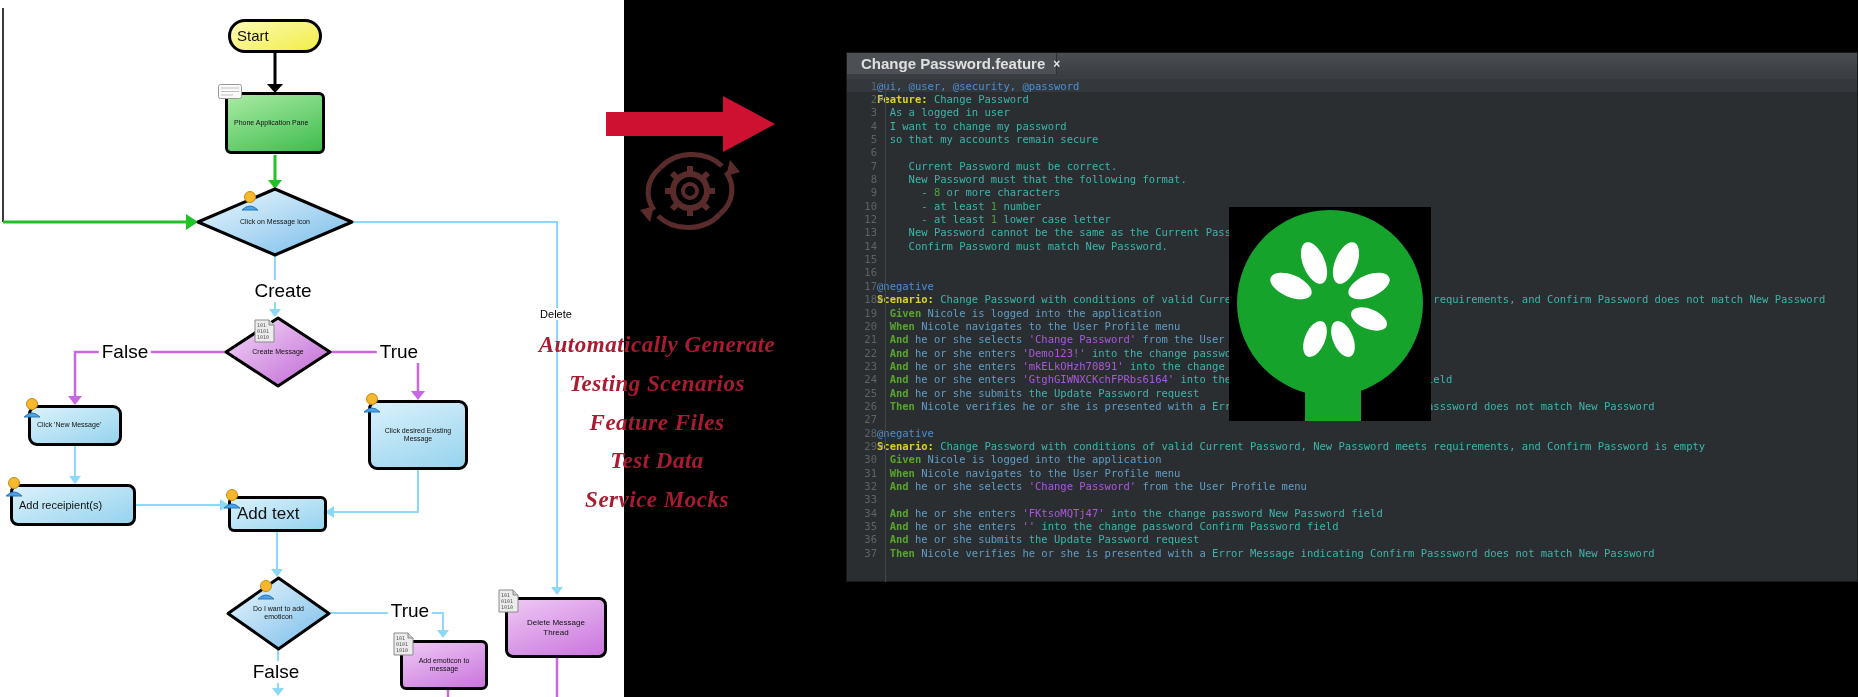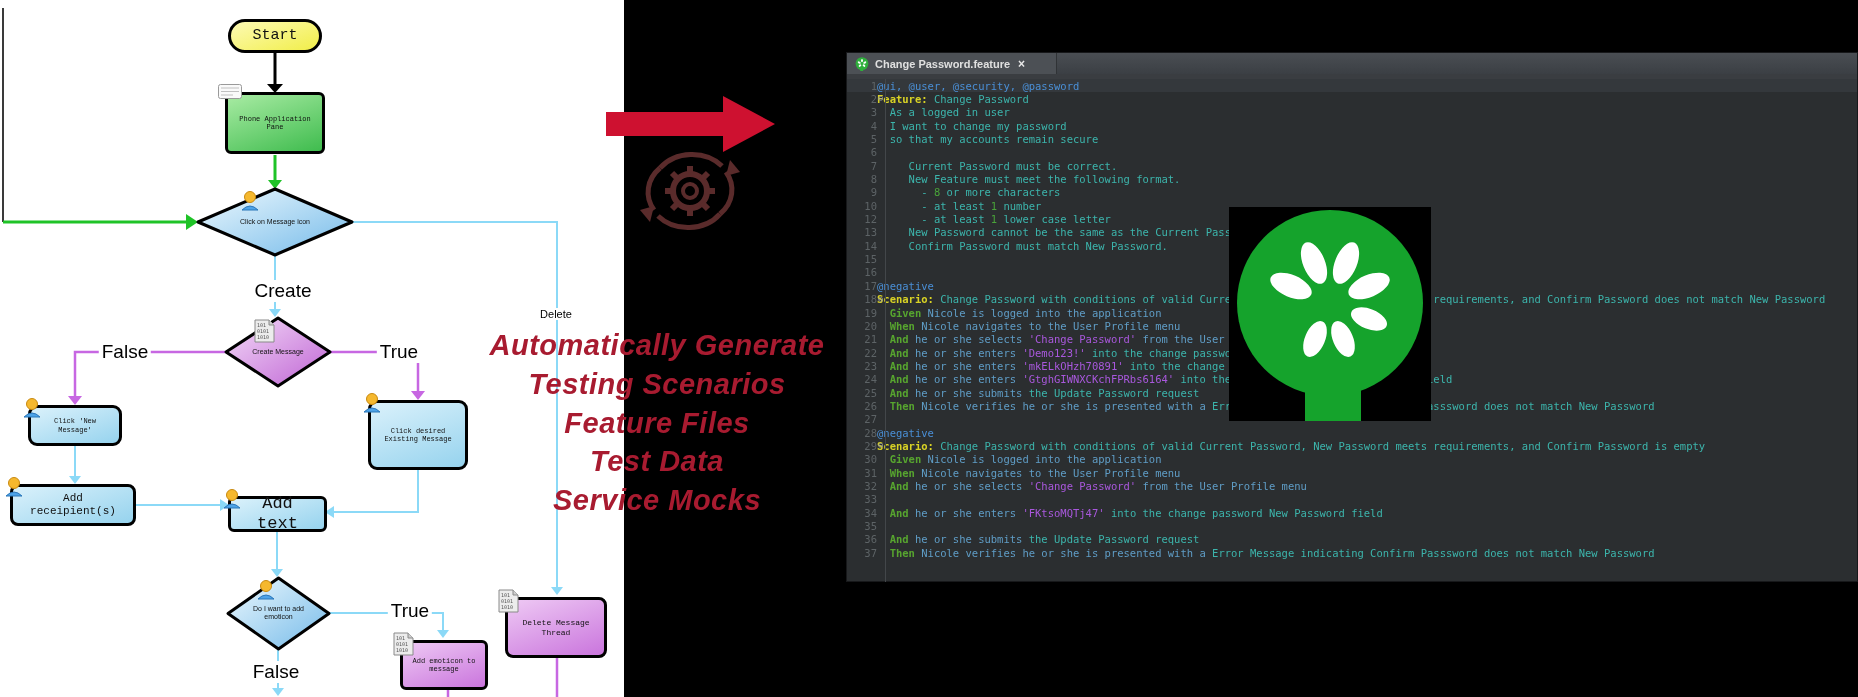--- a/index.html
+++ b/index.html
@@ -2,40 +2,40 @@
 <html><head>
 <meta charset="utf-8">
 <style>
   html,body{margin:0;padding:0;background:#000;}
   #stage{position:relative;width:1858px;height:697px;background:#000;overflow:hidden;
          font-family:"Liberation Sans",sans-serif;}
   #white-region{position:absolute;left:0;top:0;width:624px;height:697px;background:#fff;}
   svg{display:block}
   
   .fnode{position:absolute;box-sizing:border-box;border:3px solid #000;display:flex;
-         align-items:center;justify-content:center;text-align:center;color:#111;
-         font-family:Liberation Mono, monospace;line-height:1.15;}
+         align-items:center;justify-content:flex-start;text-align:center;color:#111;
+         font-family:Liberation Sans, sans-serif;line-height:1.15;}
   .fdiamond{position:absolute;}
   .ficon{position:absolute;z-index:5;}
   .flabel{position:absolute;z-index:6;background:#fff;color:#000;padding:0 3px;
           transform:translate(-50%,-50%);white-space:nowrap;}
   #edges{position:absolute;left:0;top:0;z-index:2;}
   .fnode,.fdiamond{z-index:3;}
   
   .redline{position:absolute;transform:translate(-50%,-50%);white-space:nowrap;
-           font-weight:bold;font-style:italic;font-size:29px;letter-spacing:.5px;z-index:8;}
+           font-weight:bold;font-style:italic;font-size:23px;letter-spacing:.5px;z-index:8;font-family:Liberation Serif, serif;}
   
   #editor{position:absolute;left:846px;top:52px;width:1012px;height:530px;
           background:#2b2e30;border:1px solid #17181a;box-sizing:border-box;z-index:4;}
   #tabbar{position:absolute;left:0;top:0;width:100%;height:21px;
           background:linear-gradient(#4a4e53,#3b3f44);border-bottom:1px solid #2a2c2e;}
   #tab{position:absolute;left:0;top:0;height:21px;width:210px;background:#4c5055;
        border-right:1px solid #303336;display:flex;align-items:center;gap:6px;
        padding:0 8px;box-sizing:border-box;}
-  #tab-title{color:#e0e0e0;font-size:11px;font-weight:bold;white-space:nowrap;}
+  #tab-title{color:#e0e0e0;font-size:15px;font-weight:bold;white-space:nowrap;}
   #tab-close{color:#e8e8e8;font-size:12px;font-weight:bold;cursor:pointer;margin-left:2px;}
   #crumbband{position:absolute;left:0;top:21px;width:100%;height:5px;background:#3a3d41;}
   #code-area{position:absolute;left:0;top:26px;width:100%;height:503px;overflow:hidden;
              font-family:"DejaVu Sans Mono","Liberation Mono",monospace;font-size:10.5px;}
   #gutter-sep{position:absolute;left:38px;top:26px;width:1px;height:503px;background:#43474a;z-index:1;}
   .crow{position:relative;height:13.35px;display:flex;align-items:center;white-space:pre;}
   .crow.hl{background:#34383c;}
   .ln{display:inline-block;width:30px;text-align:right;color:#5d6366;flex:0 0 30px;}
   .fold{position:absolute;left:31px;top:1px;color:#9a9ea1;font-size:9px;line-height:11px;}
   .code{}
@@ -296,21 +296,21 @@
     <div id="crumbband"></div>
     <div id="gutter-sep"></div>
     <div id="code-area">
         <div class="crow hl"><span class="ln">1</span><span class="code"><span class="tag">@ui, @user, @security, @password</span></span></div>
         <div class="crow"><span class="ln">2</span><span class="fold">⊖</span><span class="code"><span class="kw">Feature:</span><span class="desc"> Change Password</span></span></div>
         <div class="crow"><span class="ln">3</span><span class="code"><span class="desc">  As a logged in user</span></span></div>
         <div class="crow"><span class="ln">4</span><span class="code"><span class="desc">  I want to change my password</span></span></div>
         <div class="crow"><span class="ln">5</span><span class="code"><span class="desc">  so that my accounts remain secure</span></span></div>
         <div class="crow"><span class="ln">6</span><span class="code"></span></div>
         <div class="crow"><span class="ln">7</span><span class="code"><span class="desc">     Current Password must be correct.</span></span></div>
-        <div class="crow"><span class="ln">8</span><span class="code"><span class="desc">     New Feature must meet the following format.</span></span></div>
+        <div class="crow"><span class="ln">8</span><span class="code"><span class="desc">     New Password must that the following format.</span></span></div>
         <div class="crow"><span class="ln">9</span><span class="code"><span class="desc">       - </span><span class="num">8</span><span class="desc"> or more characters</span></span></div>
         <div class="crow"><span class="ln">10</span><span class="code"><span class="desc">       - at least </span><span class="num">1</span><span class="desc"> number</span></span></div>
         <div class="crow"><span class="ln">12</span><span class="code"><span class="desc">       - at least </span><span class="num">1</span><span class="desc"> lower case letter</span></span></div>
         <div class="crow"><span class="ln">13</span><span class="code"><span class="desc">     New Password cannot be the same as the Current Password.</span></span></div>
         <div class="crow"><span class="ln">14</span><span class="code"><span class="desc">     Confirm Password must match New Password.</span></span></div>
         <div class="crow"><span class="ln">15</span><span class="code"></span></div>
         <div class="crow"><span class="ln">16</span><span class="code"></span></div>
         <div class="crow"><span class="ln">17</span><span class="code"><span class="tag">@negative</span></span></div>
         <div class="crow"><span class="ln">18</span><span class="fold">⊖</span><span class="code"><span class="kw">Scenario:</span><span class="desc"> Change Password with conditions of valid Current Password, New Password meets requirements, and Confirm Password does not match New Password</span></span></div>
         <div class="crow"><span class="ln">19</span><span class="code"><span class="skw">  Given</span><span class="step"> Nicole is logged into the application</span></span></div>
@@ -322,21 +322,21 @@
         <div class="crow"><span class="ln">25</span><span class="code"><span class="skw">  And</span><span class="step"> he or she submits</span><span class="desc"> the Update Password request</span></span></div>
         <div class="crow"><span class="ln">26</span><span class="code"><span class="skw">  Then</span><span class="step"> Nicole verifies he or she is presented with a </span><span class="desc">Error Message indicating Confirm Passsword does not match New Password</span></span></div>
         <div class="crow"><span class="ln">27</span><span class="code"></span></div>
         <div class="crow"><span class="ln">28</span><span class="code"><span class="tag">@negative</span></span></div>
         <div class="crow"><span class="ln">29</span><span class="fold">⊖</span><span class="code"><span class="kw">Scenario:</span><span class="desc"> Change Password with conditions of valid Current Password, New Password meets requirements, and Confirm Password is empty</span></span></div>
         <div class="crow"><span class="ln">30</span><span class="code"><span class="skw">  Given</span><span class="step"> Nicole is logged into the application</span></span></div>
         <div class="crow"><span class="ln">31</span><span class="code"><span class="skw">  When</span><span class="step"> Nicole navigates to the User Profile menu</span></span></div>
         <div class="crow"><span class="ln">32</span><span class="code"><span class="skw">  And</span><span class="step"> he or she selects </span><span class="str">'Change Password'</span><span class="step"> from the User Profile menu</span></span></div>
         <div class="crow"><span class="ln">33</span></div>
         <div class="crow"><span class="ln">34</span><span class="code"><span class="skw">  And</span><span class="step"> he or she enters </span><span class="str">'FKtsoMQTj47'</span><span class="desc"> into the change password New Password field</span></span></div>
-        <div class="crow"><span class="ln">35</span></div>
+        <div class="crow"><span class="ln">35</span><span class="code"><span class="skw">  And</span><span class="step"> he or she enters </span><span class="str">''</span><span class="desc"> into the change password Confirm Password field</span></span></div>
         <div class="crow"><span class="ln">36</span><span class="code"><span class="skw">  And</span><span class="step"> he or she submits</span><span class="desc"> the Update Password request</span></span></div>
         <div class="crow"><span class="ln">37</span><span class="code"><span class="skw">  Then</span><span class="step"> Nicole verifies he or she is presented with a </span><span class="desc">Error Message indicating Confirm Passsword does not match New Password</span></span></div>
       </div>
   </div>
 
   <div id="cuke">
     <svg width="202" height="214" viewBox="0 0 202 214">
       <circle cx="101" cy="96" r="93" fill="#15a32c"></circle>
       <rect x="76" y="140" width="56" height="74" fill="#15a32c"></rect>
       <g fill="#fff">

